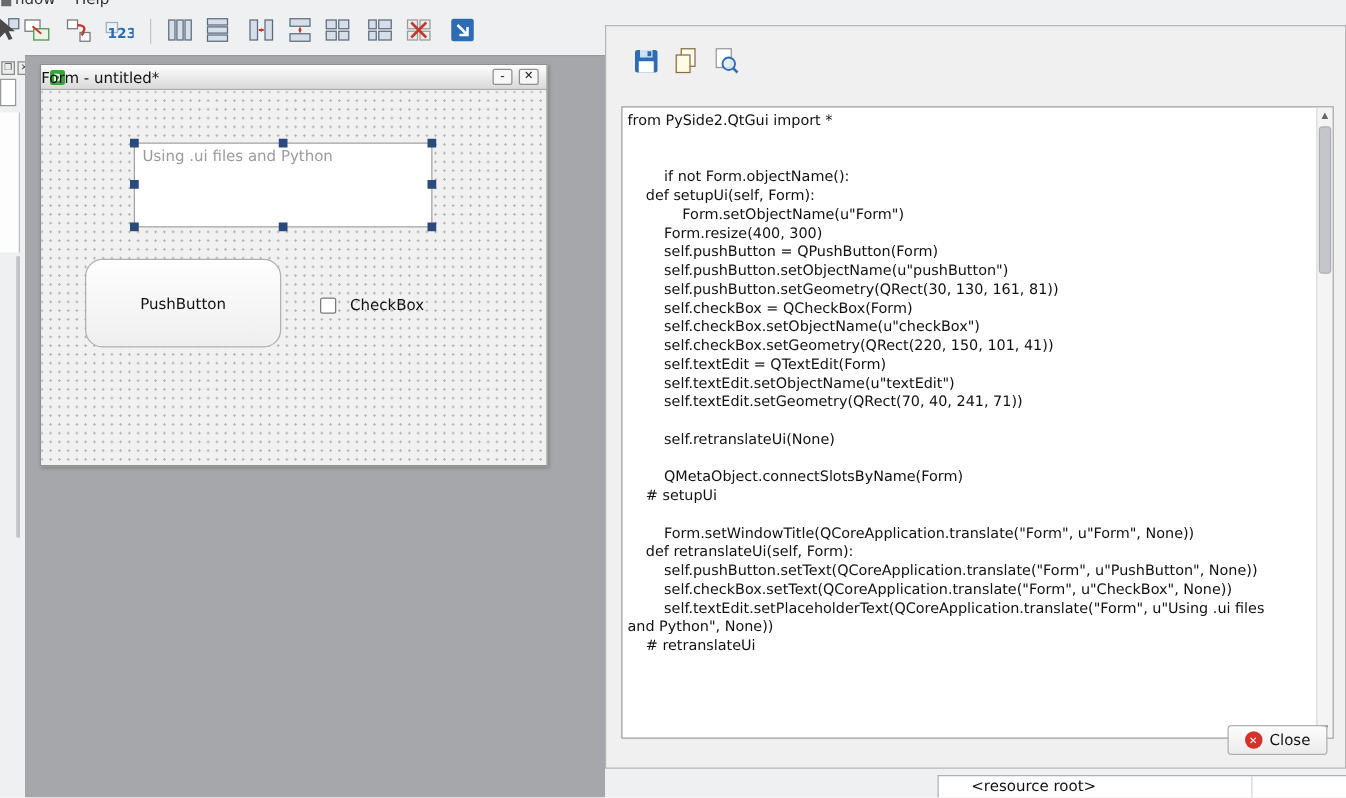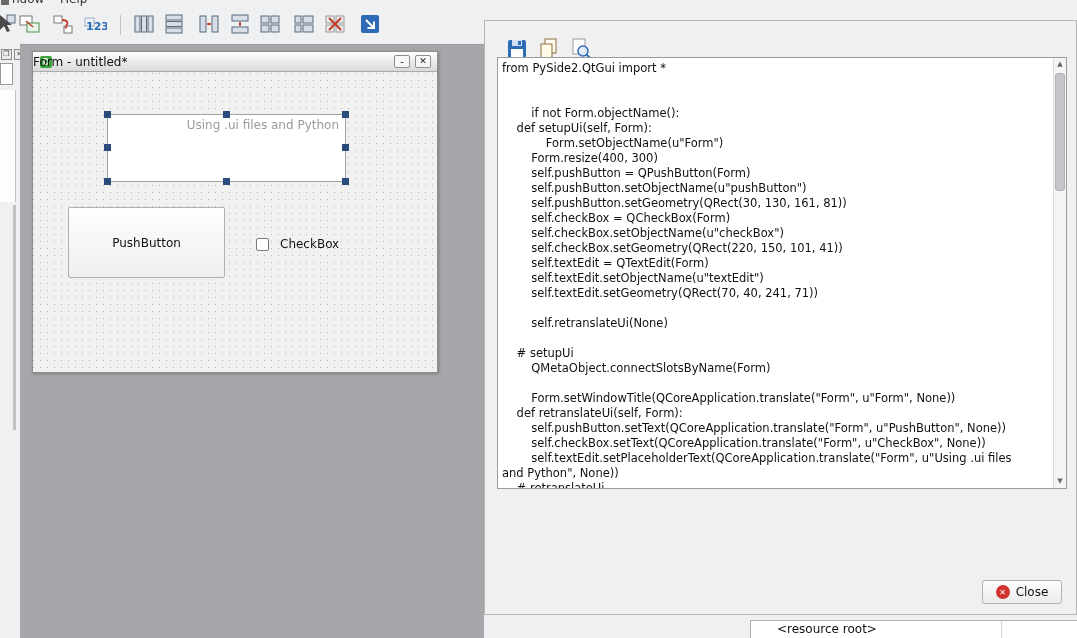--- a/index.html
+++ b/index.html
@@ -34,39 +34,39 @@
   .form-window { position:absolute; left:12px; top:6px; width:406px; height:322px;
                  border:1px solid #8f8f8f; background:#f0f0f0; box-shadow:1px 1px 3px rgba(0,0,0,.25); }
   .fw-titlebar { position:relative; height:20px; background:linear-gradient(#fefefe,#d9d9d9); border-bottom:1px solid #ababab; }
   .fw-icon { position:absolute; left:7px; top:4px; width:12px; height:12px; background:#3aa33a; border-radius:2px;
              color:#fff; font-size:8px; font-weight:bold; display:flex; align-items:center; justify-content:center; }
   .fw-title { position:absolute; left:0; right:0; top:3px; text-align:left; font-size:12px; color:#111; }
   .fw-btn { position:absolute; top:3px; width:16px; height:13px; border:1px solid #8f8f8f; border-radius:2px;
             background:#f7f7f7; font-size:10px; line-height:11px; text-align:center; color:#222; }
   .fw-min { right:27px; } .fw-close { right:6px; font-weight:bold; font-size:9px; }
   .fw-body { position:absolute; left:0; right:0; top:21px; bottom:0; background-color:#f1f1f1;
-             background-image:radial-gradient(#b3b3b3 0.9px, transparent 1px); background-size:7px 7px; background-position:4px 4px;text-align:right; }
+             background-image:radial-gradient(#b3b3b3 0.9px, transparent 1px); background-size:7px 7px; background-position:4px 4px; }
   .textedit { position:absolute; left:74px; top:41px; width:239px; height:68px; background:#fff; border:1px solid #a0a0a0; }
   .placeholder { padding:3px 6px; color:#9b9b9b; font-size:12px; }
   .sel-handle { position:absolute; width:7px; height:7px; background:#2b4a7c; }
   .h-tl{left:-4px;top:-4px}.h-tm{left:50%;margin-left:-4px;top:-4px}.h-tr{right:-4px;top:-4px}
   .h-ml{left:-4px;top:50%;margin-top:-4px}.h-mr{right:-4px;top:50%;margin-top:-4px}
   .h-bl{left:-4px;bottom:-4px}.h-bm{left:50%;margin-left:-4px;bottom:-4px}.h-br{right:-4px;bottom:-4px}
   .pushbutton { position:absolute; left:35px; top:134px; width:157px; height:71px;
-                background:linear-gradient(#fefefe,#efefef); border:1px solid #b1b1b1; border-radius:2px;
+                background:linear-gradient(#fefefe,#efefef); border:1px solid #b1b1b1; border-radius:14px;
                 display:flex; align-items:center; justify-content:center; font-size:12px; color:#111; }
   .checkbox-row { position:absolute; left:223px; top:164px; display:flex; align-items:center; gap:11px; }
   .checkbox-box { width:13px; height:13px; background:#fff; border:1px solid #7a7a7a; border-radius:2px; }
   .checkbox-label { font-size:12px; color:#111; }
   
   .code-dialog { position:absolute; left:484px; top:20px; width:593px; height:595px;
                  background:#f0f0f1; border:1px solid #b6b6b6; }
   .cd-icon { position:absolute; top:16px; width:24px; height:24px; }
   .cd-save{left:20px}.cd-copy{left:52px}.cd-find{left:84px}
-  .code-area { position:absolute; left:12px; top:36px; width:570px; height:432px; background:#fff;
+  .code-area { position:absolute; left:12px; top:64px; width:570px; height:506px; background:#fff;
                border:1px solid #9c9c9c; overflow:hidden; }
   .code-lines { position:absolute; left:0; top:0; right:14px; bottom:0; padding:3px 0 0 4px; overflow:hidden; }
   .code-line { white-space:pre; font-size:11.5px; line-height:15px; min-height:15px; color:#111; }
   .vscroll { position:absolute; right:0; top:0; width:13px; height:100%; background:#f4f4f5; border-left:1px solid #dcdcdc; }
   .vs-arrow { position:absolute; left:0; width:100%; height:13px; font-size:7px; color:#666; text-align:center; line-height:13px; }
   .vs-up{top:0;} .vs-down{bottom:0;}
   .vs-thumb { position:absolute; left:1px; top:15px; width:10px; height:118px; background:#c4c6c9; border:1px solid #aeb0b3; border-radius:3px; }
   .close-btn { position:absolute; right:14px; bottom:10px; width:80px; height:24px;
                background:linear-gradient(#fdfdfd,#ebebec); border:1px solid #b0b0b0; border-radius:3px;
                display:flex; align-items:center; justify-content:center; gap:6px; font-size:12px; color:#111; cursor:default; }
@@ -254,22 +254,22 @@
           <div class="code-line">        self.pushButton.setGeometry(QRect(30, 130, 161, 81))</div>
           <div class="code-line">        self.checkBox = QCheckBox(Form)</div>
           <div class="code-line">        self.checkBox.setObjectName(u"checkBox")</div>
           <div class="code-line">        self.checkBox.setGeometry(QRect(220, 150, 101, 41))</div>
           <div class="code-line">        self.textEdit = QTextEdit(Form)</div>
           <div class="code-line">        self.textEdit.setObjectName(u"textEdit")</div>
           <div class="code-line">        self.textEdit.setGeometry(QRect(70, 40, 241, 71))</div>
           <div class="code-line"></div>
           <div class="code-line">        self.retranslateUi(None)</div>
           <div class="code-line"></div>
+          <div class="code-line">        QMetaObject.connectSlotsByName(Form)</div>
           <div class="code-line">    # setupUi</div>
-          <div class="code-line">        QMetaObject.connectSlotsByName(Form)</div>
           <div class="code-line"></div>
           <div class="code-line">        Form.setWindowTitle(QCoreApplication.translate("Form", u"Form", None))</div>
           <div class="code-line">    def retranslateUi(self, Form):</div>
           <div class="code-line">        self.pushButton.setText(QCoreApplication.translate("Form", u"PushButton", None))</div>
           <div class="code-line">        self.checkBox.setText(QCoreApplication.translate("Form", u"CheckBox", None))</div>
           <div class="code-line">        self.textEdit.setPlaceholderText(QCoreApplication.translate("Form", u"Using .ui files</div>
           <div class="code-line">and Python", None))</div>
           <div class="code-line">    # retranslateUi</div>
         </div>
       <div class="vscroll">

